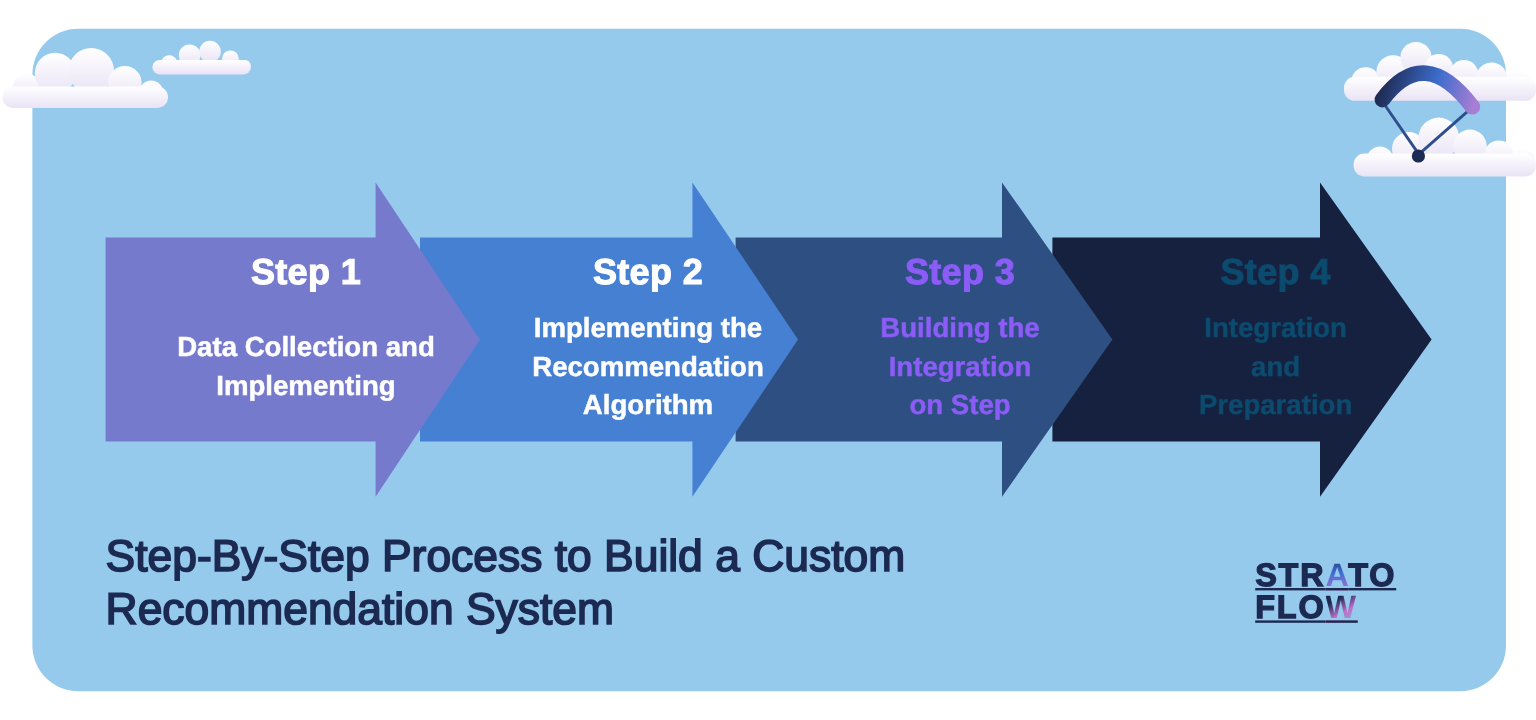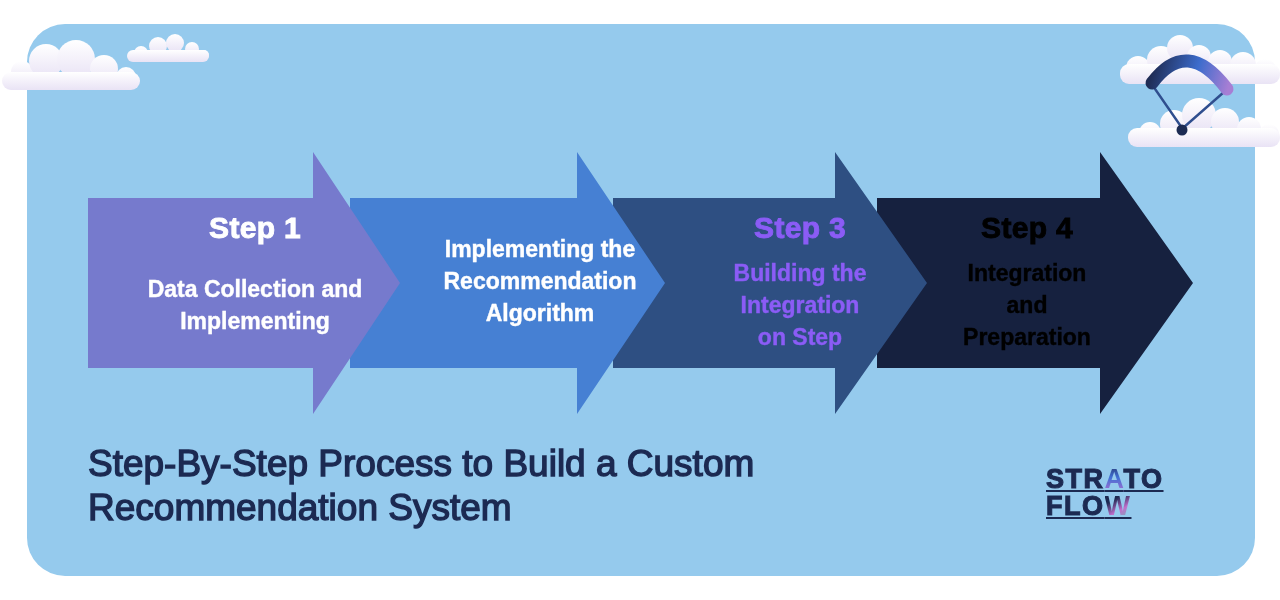--- a/index.html
+++ b/index.html
@@ -119,37 +119,38 @@
   <div class="step-block" style="left: 88px; color: rgb(255, 255, 255);">
     <div class="step-label">Step 1</div>
     <div class="step-desc">
       <span class="desc-line">Data Collection and</span>
       <span class="desc-line">Implementing</span>
 
     </div>
   </div>
 
   <div class="step-block" style="left: 373px; color: rgb(255, 255, 255);">
+    <div class="step-label">Step 2</div>
     <div class="step-desc">
       <span class="desc-line">Implementing the</span>
       <span class="desc-line">Recommendation</span>
       <span class="desc-line">Algorithm</span>
     </div>
   </div>
 
   <div class="step-block" style="left: 633px; color: #8b5cf6;">
     <div class="step-label">Step 3</div>
     <div class="step-desc">
       <span class="desc-line">Building the</span>
       <span class="desc-line">Integration</span>
       <span class="desc-line">on Step</span>
     </div>
   </div>
 
-  <div class="step-block" style="left: 860px; color: #000000;">
+  <div class="step-block" style="left: 896px; color: #0c4a6e;">
     <div class="step-label">Step 4</div>
     <div class="step-desc">
       <span class="desc-line">Integration</span>
       <span class="desc-line">and</span>
       <span class="desc-line">Preparation</span>
     </div>
   </div>
 
   <div class="title" style="color: rgb(28, 42, 82);">
     <div>Step-By-Step Process to Build a Custom</div>

